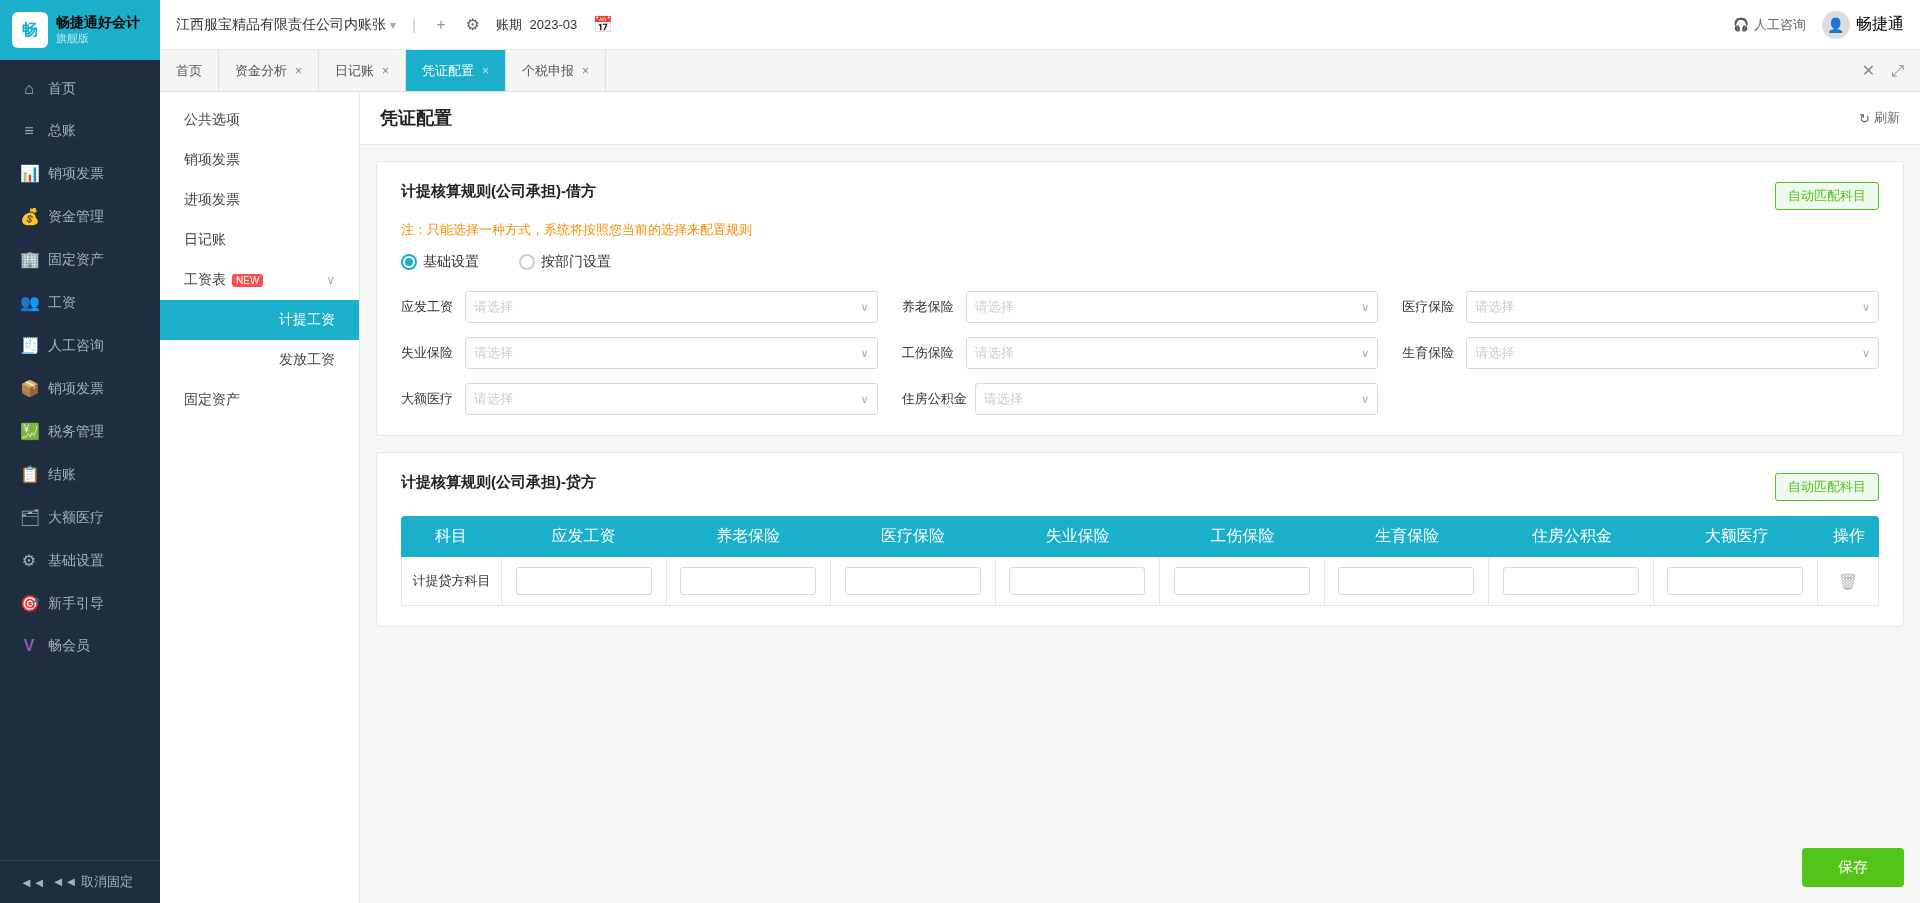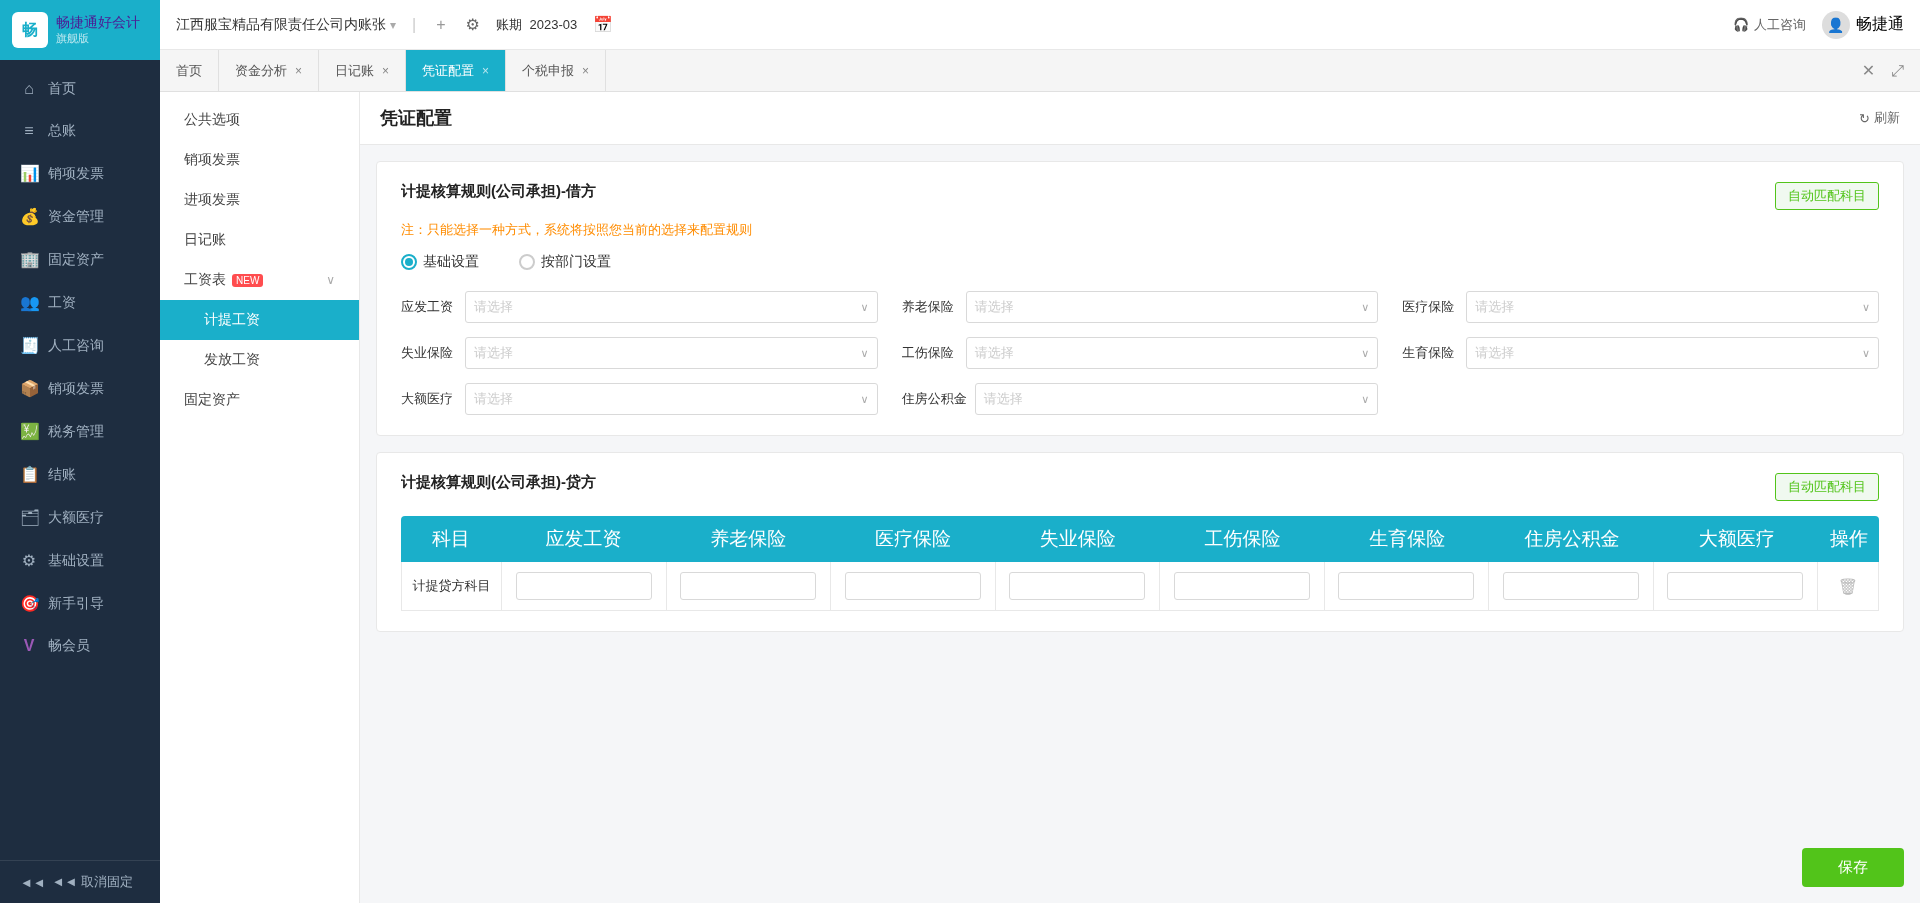--- a/index.html
+++ b/index.html
@@ -28,23 +28,23 @@
       background: white;
       border-radius: 6px;
       display: flex;
       align-items: center;
       justify-content: center;
       font-size: 16px;
       font-weight: bold;
       color: #1aafca;
     }
     .logo-text {
-      color: #4c1d95;
+      color: #000000;
       font-size: 14px;
-      font-weight: normal;
+      font-weight: bold;
       line-height: 1.2;
     }
     .logo-sub {
       color: rgba(255,255,255,0.7);
       font-size: 11px;
     }
     .sidebar-nav {
       flex: 1;
       overflow-y: auto;
       padding: 8px 0;
@@ -201,20 +201,21 @@
       display: flex;
       align-items: center;
       justify-content: space-between;
     }
     .left-panel-item.active {
       background: #1aafca;
       color: white;
     }
     .left-panel-item.sub {
       padding-left: 44px;
+      justify-content: flex-end;
     }
     .badge-new {
       background: #ff4d4f;
       color: white;
       font-size: 10px;
       padding: 1px 4px;
       border-radius: 3px;
     }
     .expand-icon { font-size: 12px; color: #aaa; }
 
@@ -353,21 +354,21 @@
 
     
     .table-header-row {
       display: grid;
       grid-template-columns: 100px 1fr 1fr 1fr 1fr 1fr 1fr 1fr 1fr 60px;
       background: #1aafca;
       border-radius: 4px 4px 0 0;
     }
     .th {
       padding: 10px 4px;
-      font-size: 19px;
+      font-size: 16px;
       color: white;
       text-align: center;
     }
     .table-data-row {
       display: grid;
       grid-template-columns: 100px 1fr 1fr 1fr 1fr 1fr 1fr 1fr 1fr 60px;
       background: white;
       border: 1px solid #e8e8e8;
       border-top: none;
     }

